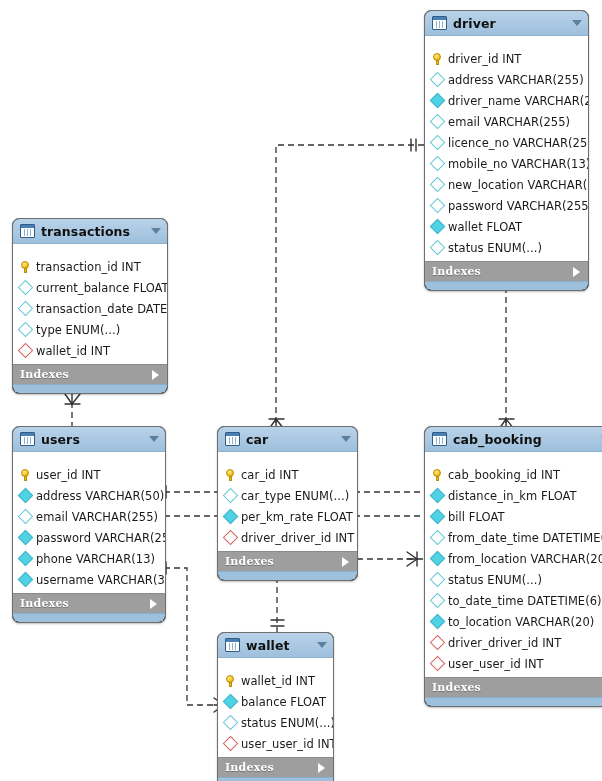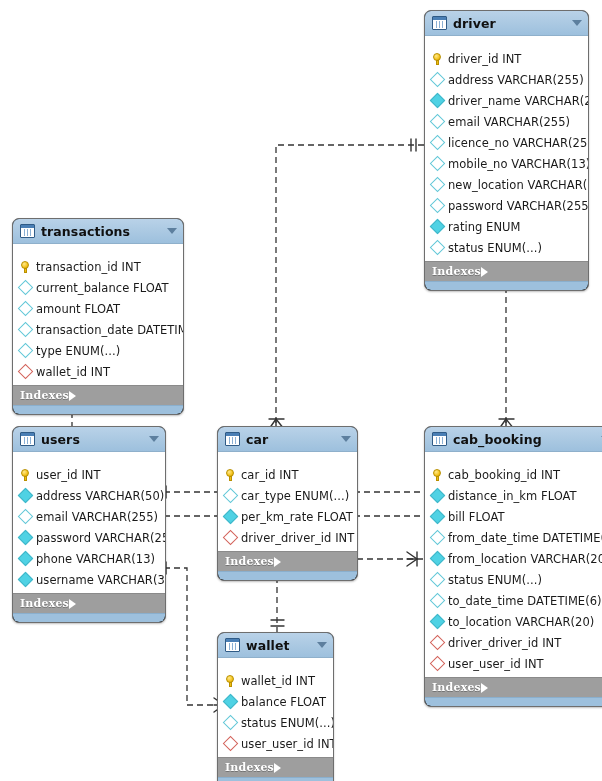--- a/index.html
+++ b/index.html
@@ -83,21 +83,21 @@
     transform:rotate(45deg);
     box-sizing:border-box;
   }
   .g-dia.hollow-blue{background:#ffffff;border:1.4px solid #63c8d8;}
   .g-dia.fill-blue{background:#4fd2e4;border:1.4px solid #3fb6c8;}
   .g-dia.hollow-red{background:#ffffff;border:1.4px solid #d4645c;}
 
   .idx{
     height:19px;background:#9e9e9e;
     border-top:1px solid #8a8a8a;
-    display:flex;align-items:center;
+    display:flex;align-items:center;justify-content:space-between;
     padding:0 8px 0 7px;
   }
   .idx-label{
     font-size:11px;font-weight:bold;color:#ffffff;
     text-shadow:0 1px 0 rgba(0,0,0,.28);
     font-family:"DejaVu Serif","Liberation Serif",serif;
     letter-spacing:.2px;
   }
   .idx-arrow{
     width:0;height:0;
@@ -209,51 +209,47 @@
           <div class="col">
             <span class="g g-dia hollow-blue"></span>
             <span class="col-name">new_location VARCHAR(255)</span>
           </div>
           <div class="col">
             <span class="g g-dia hollow-blue"></span>
             <span class="col-name">password VARCHAR(255)</span>
           </div>
           <div class="col">
             <span class="g g-dia fill-blue"></span>
-            <span class="col-name">rating ENUM</span>
+            <span class="col-name">wallet FLOAT</span>
           </div>
           <div class="col">
             <span class="g g-dia hollow-blue"></span>
             <span class="col-name">status ENUM(...)</span>
           </div>
         </div>
         <div class="idx">
           <span class="idx-label">Indexes</span>
           <span class="idx-arrow"></span>
         </div>
         <div class="foot"></div>
       </div>
-      <div class="tbl" style="left: 12px; top: 218px; width: 172px;">
+      <div class="tbl" style="left: 12px; top: 218px; width: 156px;">
         <div class="tbl-head">
           <span class="tbl-icon"></span>
           <span class="tbl-title">transactions</span>
           <span class="caret"></span>
         </div>
         <div class="cols">
           <div class="col">
             <span class="g g-key"></span>
             <span class="col-name">transaction_id INT</span>
           </div>
           <div class="col">
             <span class="g g-dia hollow-blue"></span>
             <span class="col-name">current_balance FLOAT</span>
-          </div>
-          <div class="col">
-            <span class="g g-dia hollow-blue"></span>
-            <span class="col-name">amount FLOAT</span>
           </div>
           <div class="col">
             <span class="g g-dia hollow-blue"></span>
             <span class="col-name">transaction_date DATETIME(6)</span>
           </div>
           <div class="col">
             <span class="g g-dia hollow-blue"></span>
             <span class="col-name">type ENUM(...)</span>
           </div>
           <div class="col">

